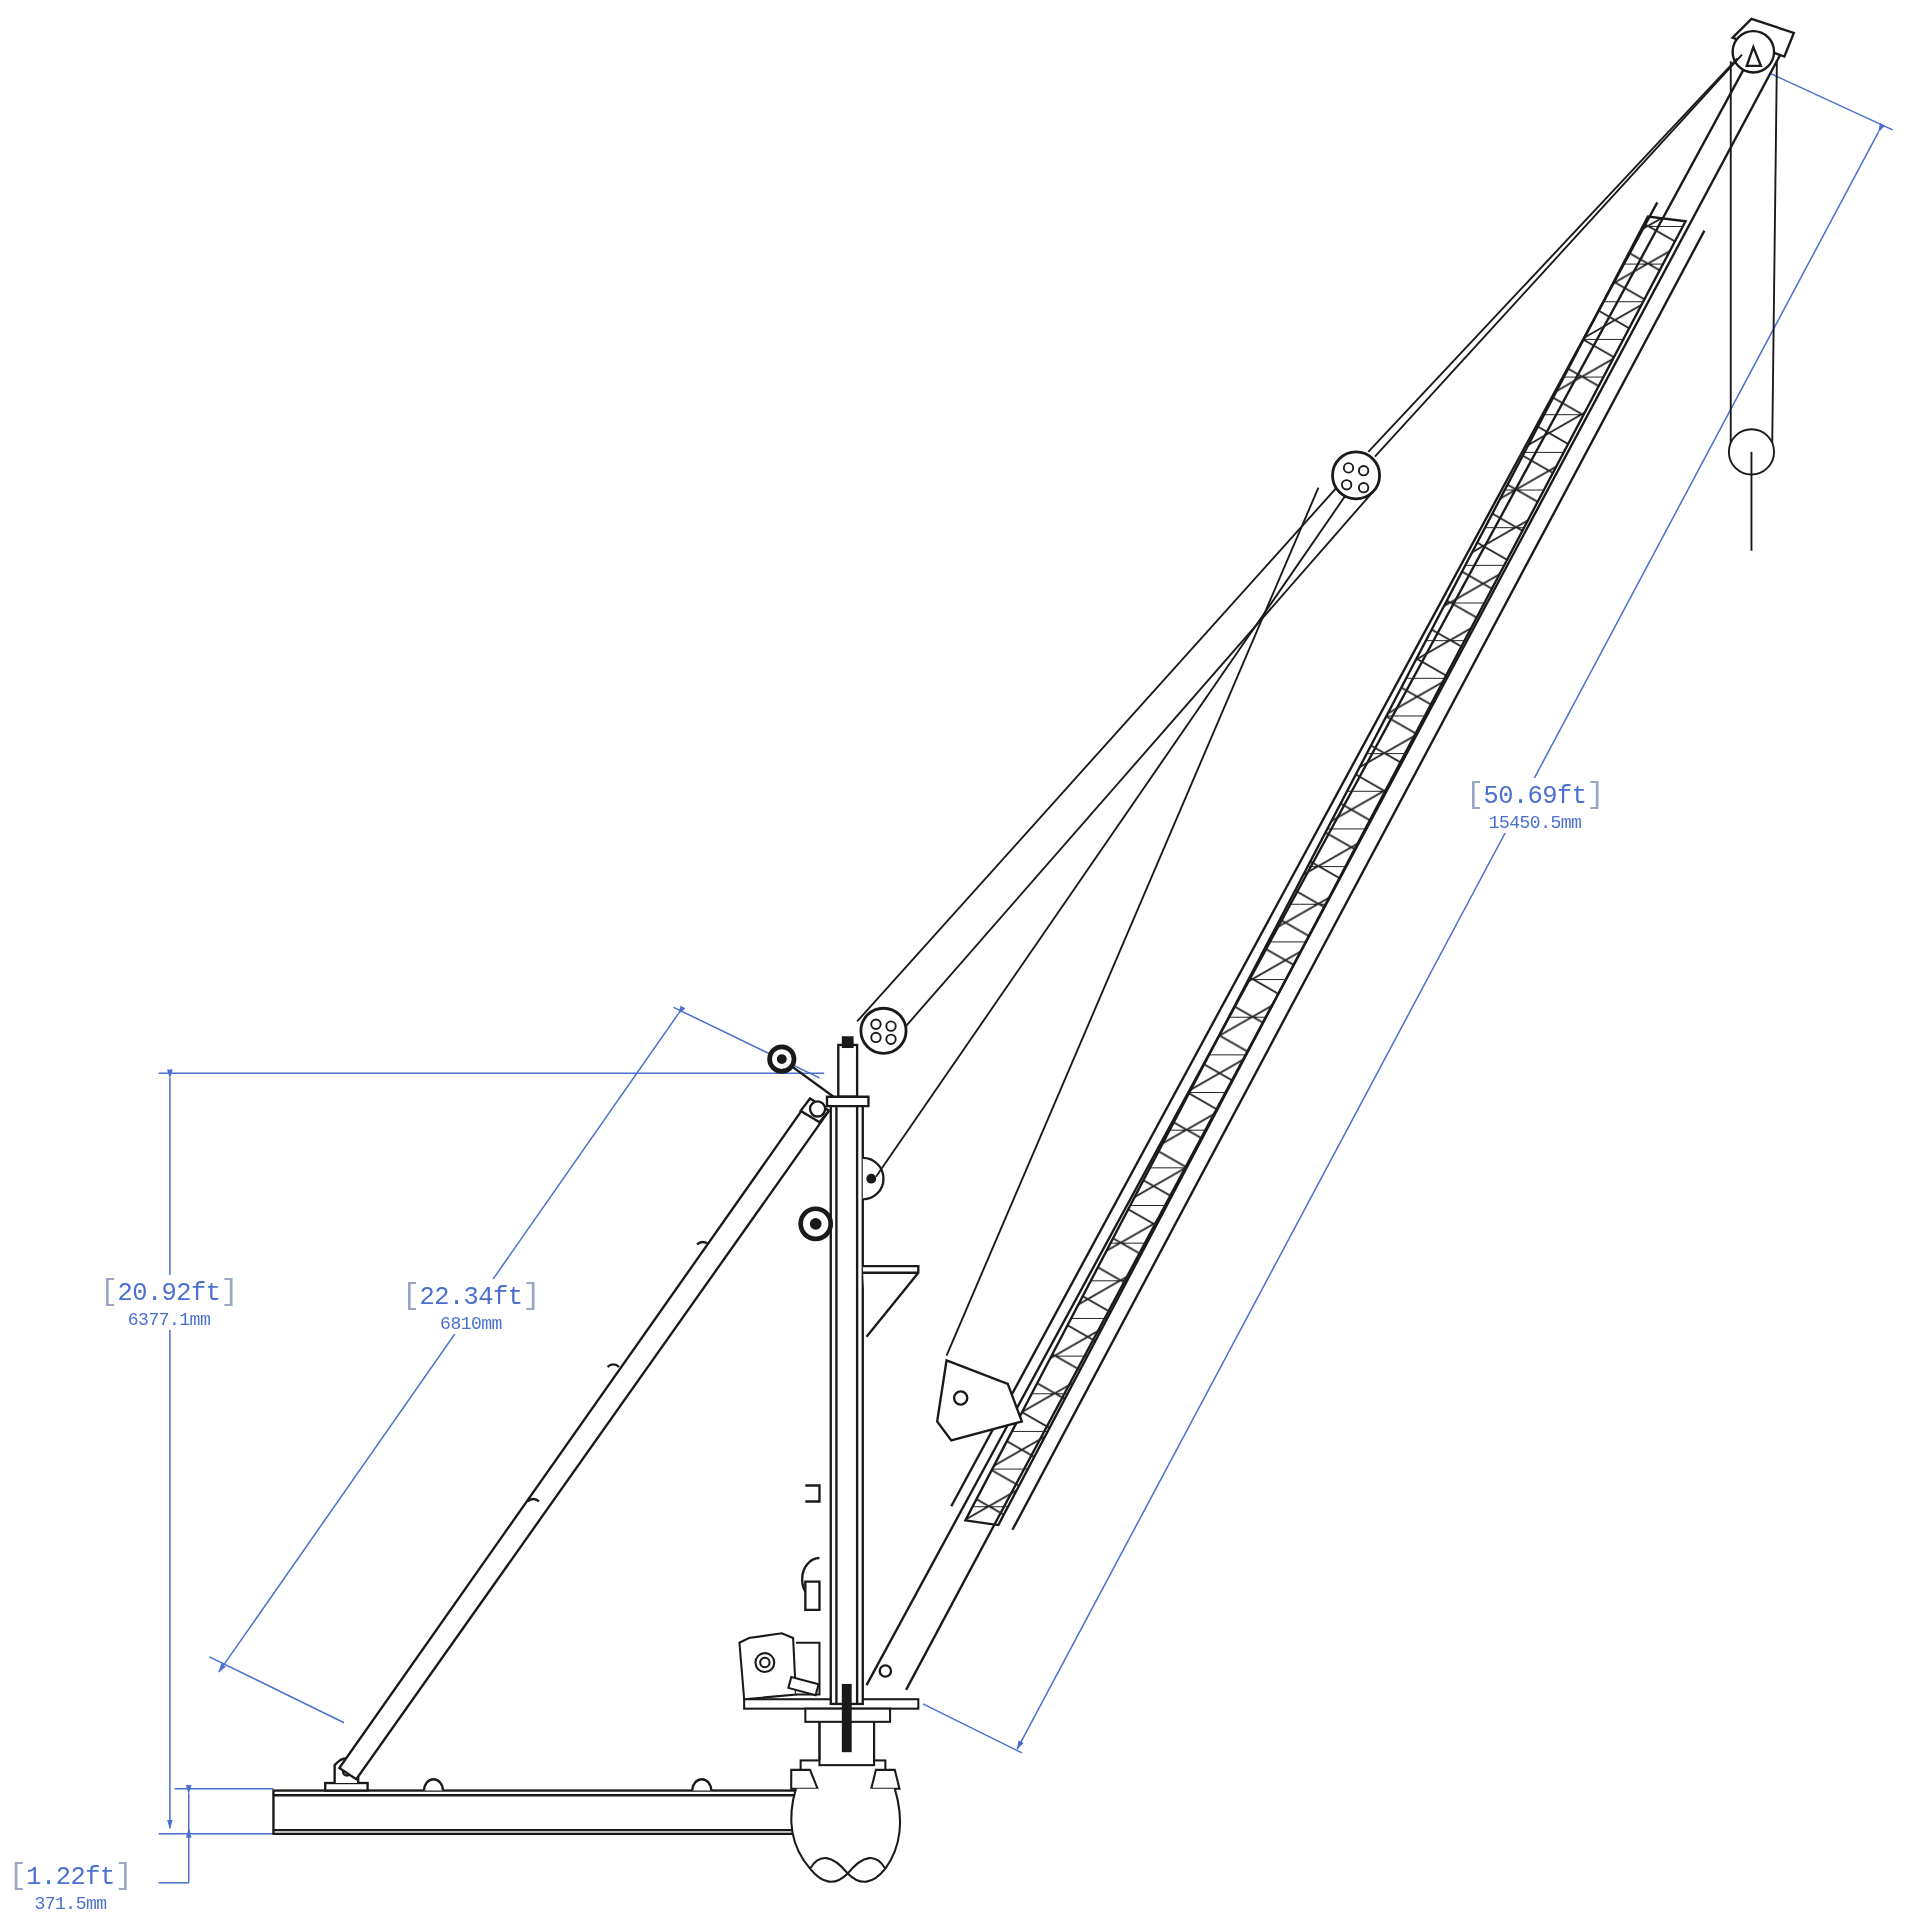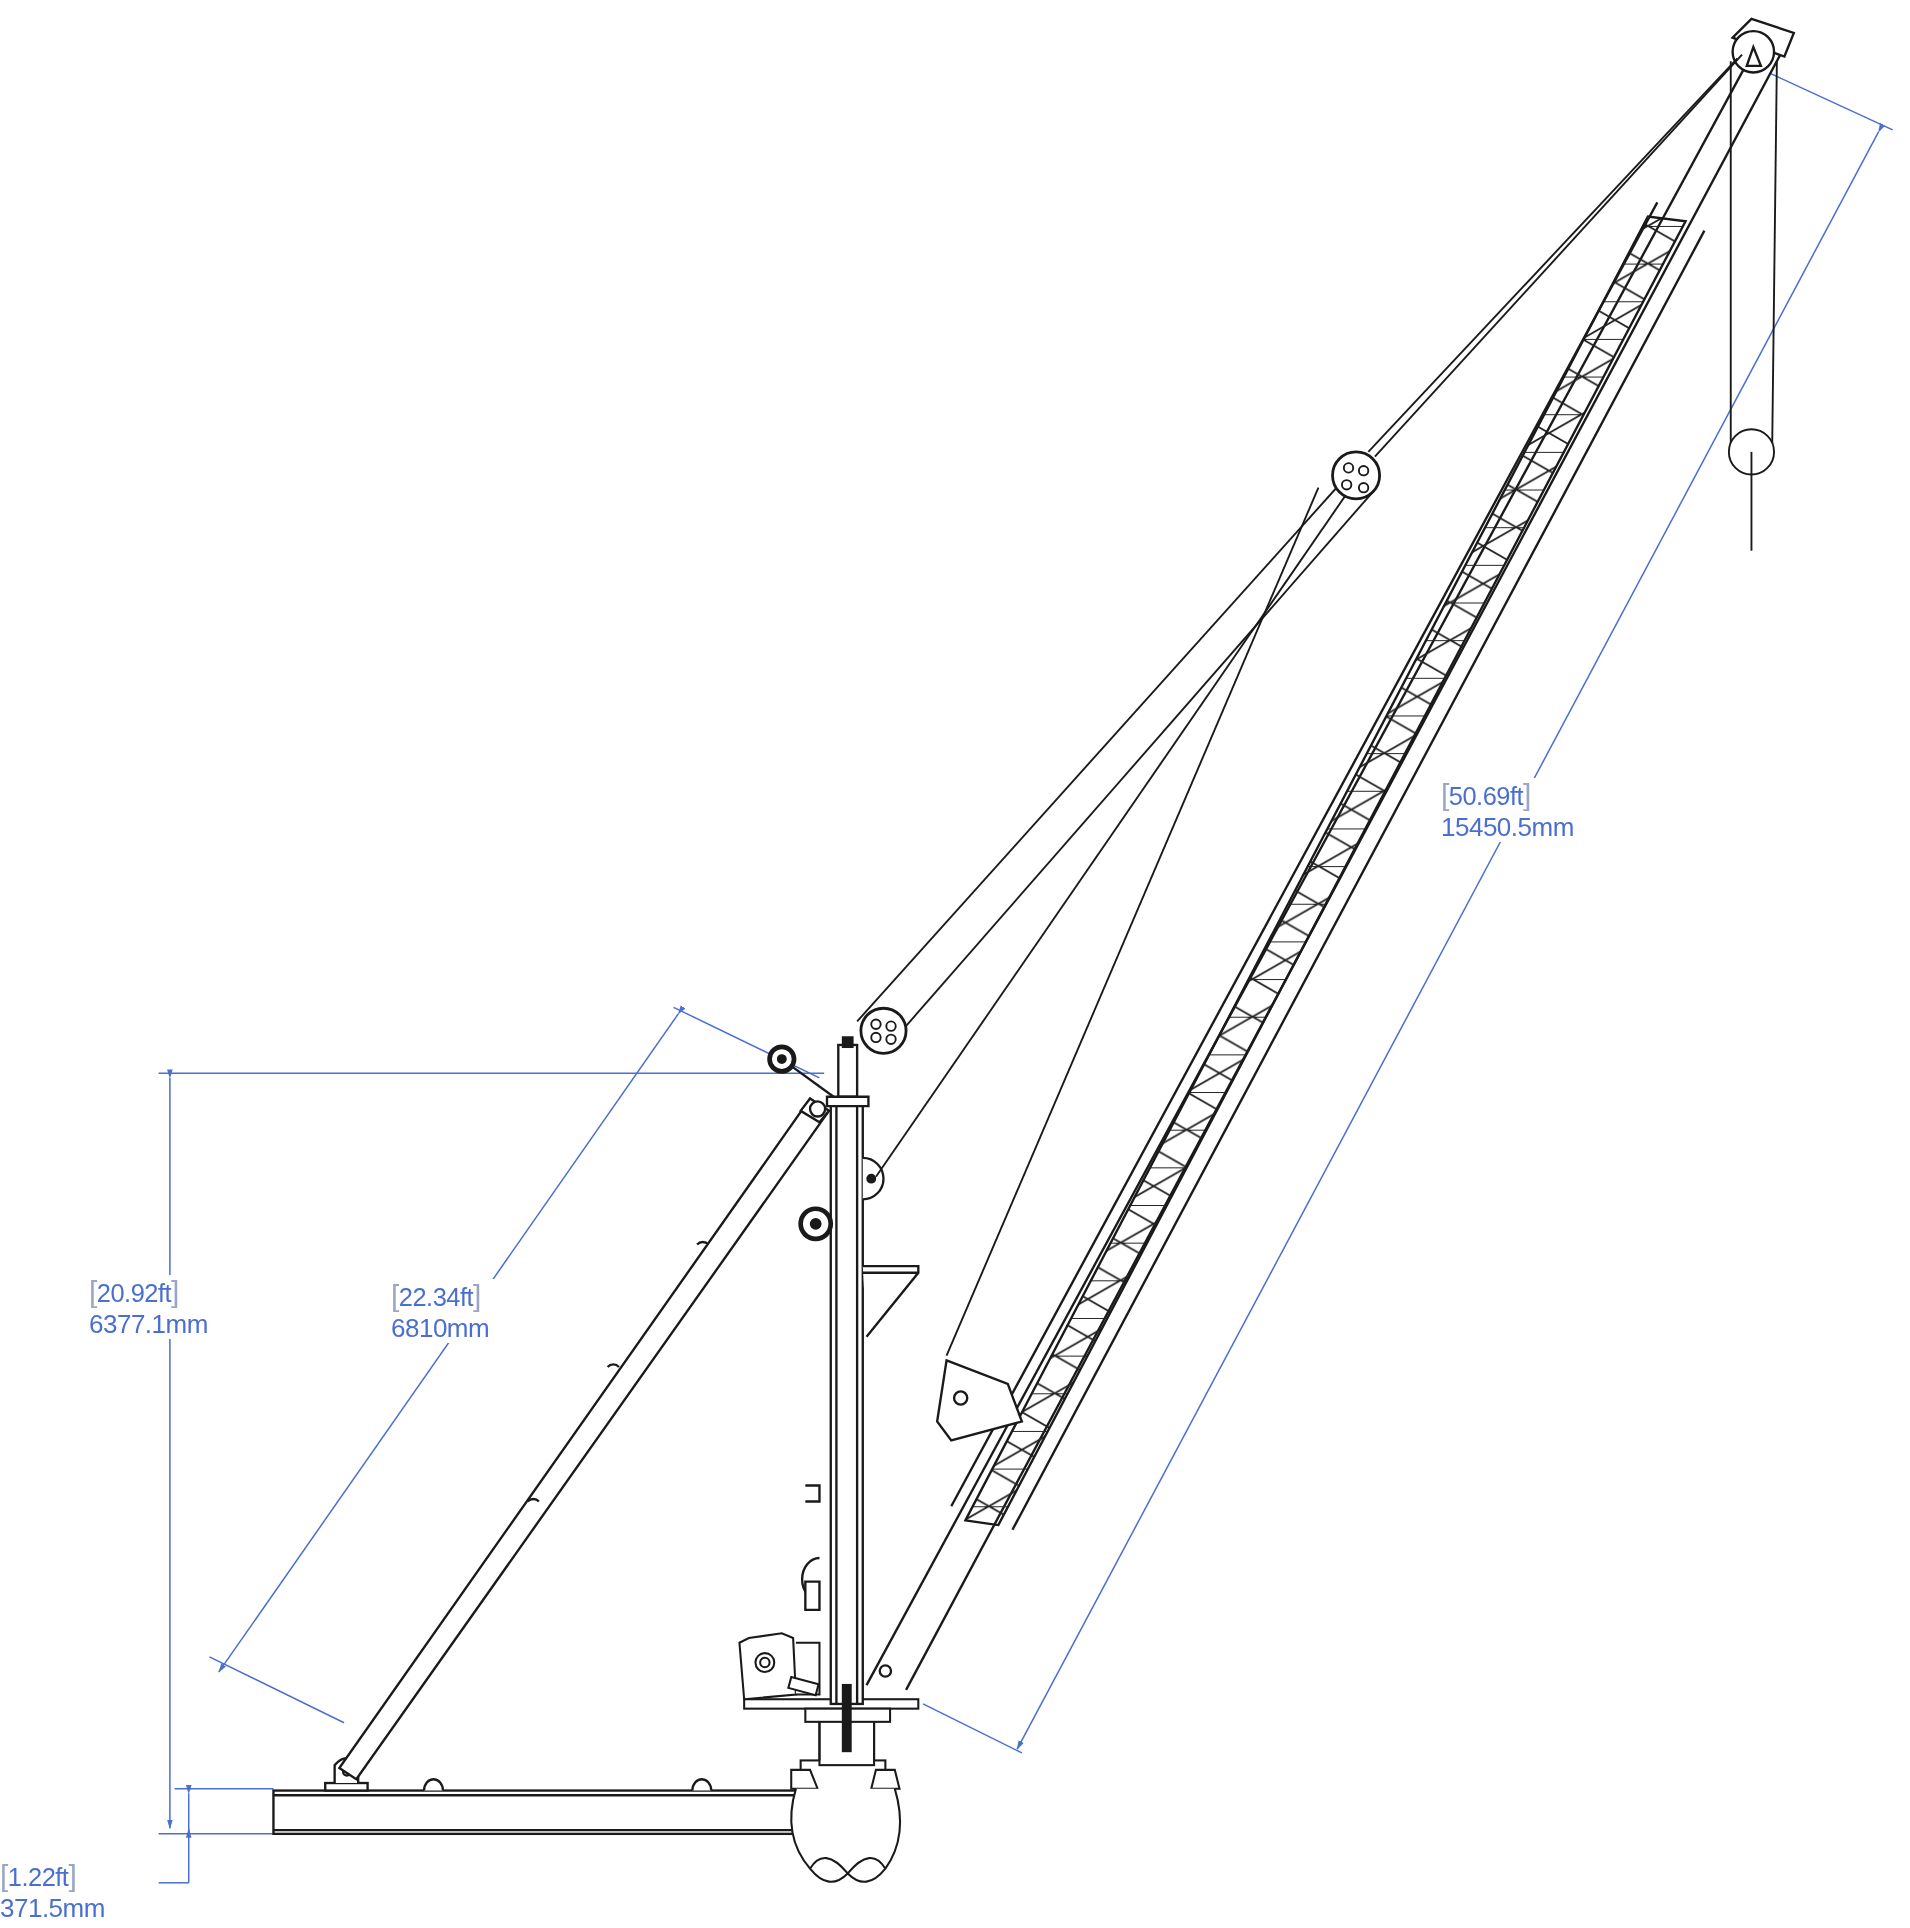--- a/index.html
+++ b/index.html
@@ -1,21 +1,21 @@
 <!DOCTYPE html>
 <html style="font-size:15px"><head>
 <meta charset="utf-8">
 <style>
   html, body { margin:0; padding:0; background:#ffffff; }
   body { width:1911px; height:1928px; position:relative; overflow:hidden; font-family:"DejaVu Sans", sans-serif; }
   #drawing { position:absolute; left:0; top:0; width:1911px; height:1928px; }
-  .dim-label { position:absolute; color:#4a6fcf; font-family:Liberation Sans, sans-serif; line-height:1.15; background:#fff; }
+  .dim-label { position:absolute; color:#4a6fcf; font-family:Liberation Mono, monospace; text-align:center; line-height:1.15; background:#fff; }
   .dim-label .ft { font-size:25.4px; letter-spacing:-0.5px; }
   .dim-label .ft .br { color:#9aa6c4; font-weight:200; font-size:30px; }
-  .dim-label .mm { font-size:26px; letter-spacing:-0.5px; }
+  .dim-label .mm { font-size:18px; letter-spacing:-0.5px; }
 </style>
 </head>
 <body>
 
 <svg id="drawing" viewBox="0 0 2029 2048" xmlns="http://www.w3.org/2000/svg">
   <defs>
     <marker id="arr" markerWidth="10" markerHeight="10" refX="9" refY="5" orient="auto" markerUnits="userSpaceOnUse">
       <path d="M0,2 L10,5 L0,8 Z" fill="#4a6fcf"></path>
     </marker>
     <pattern id="lattice" width="70" height="40" patternUnits="userSpaceOnUse">

